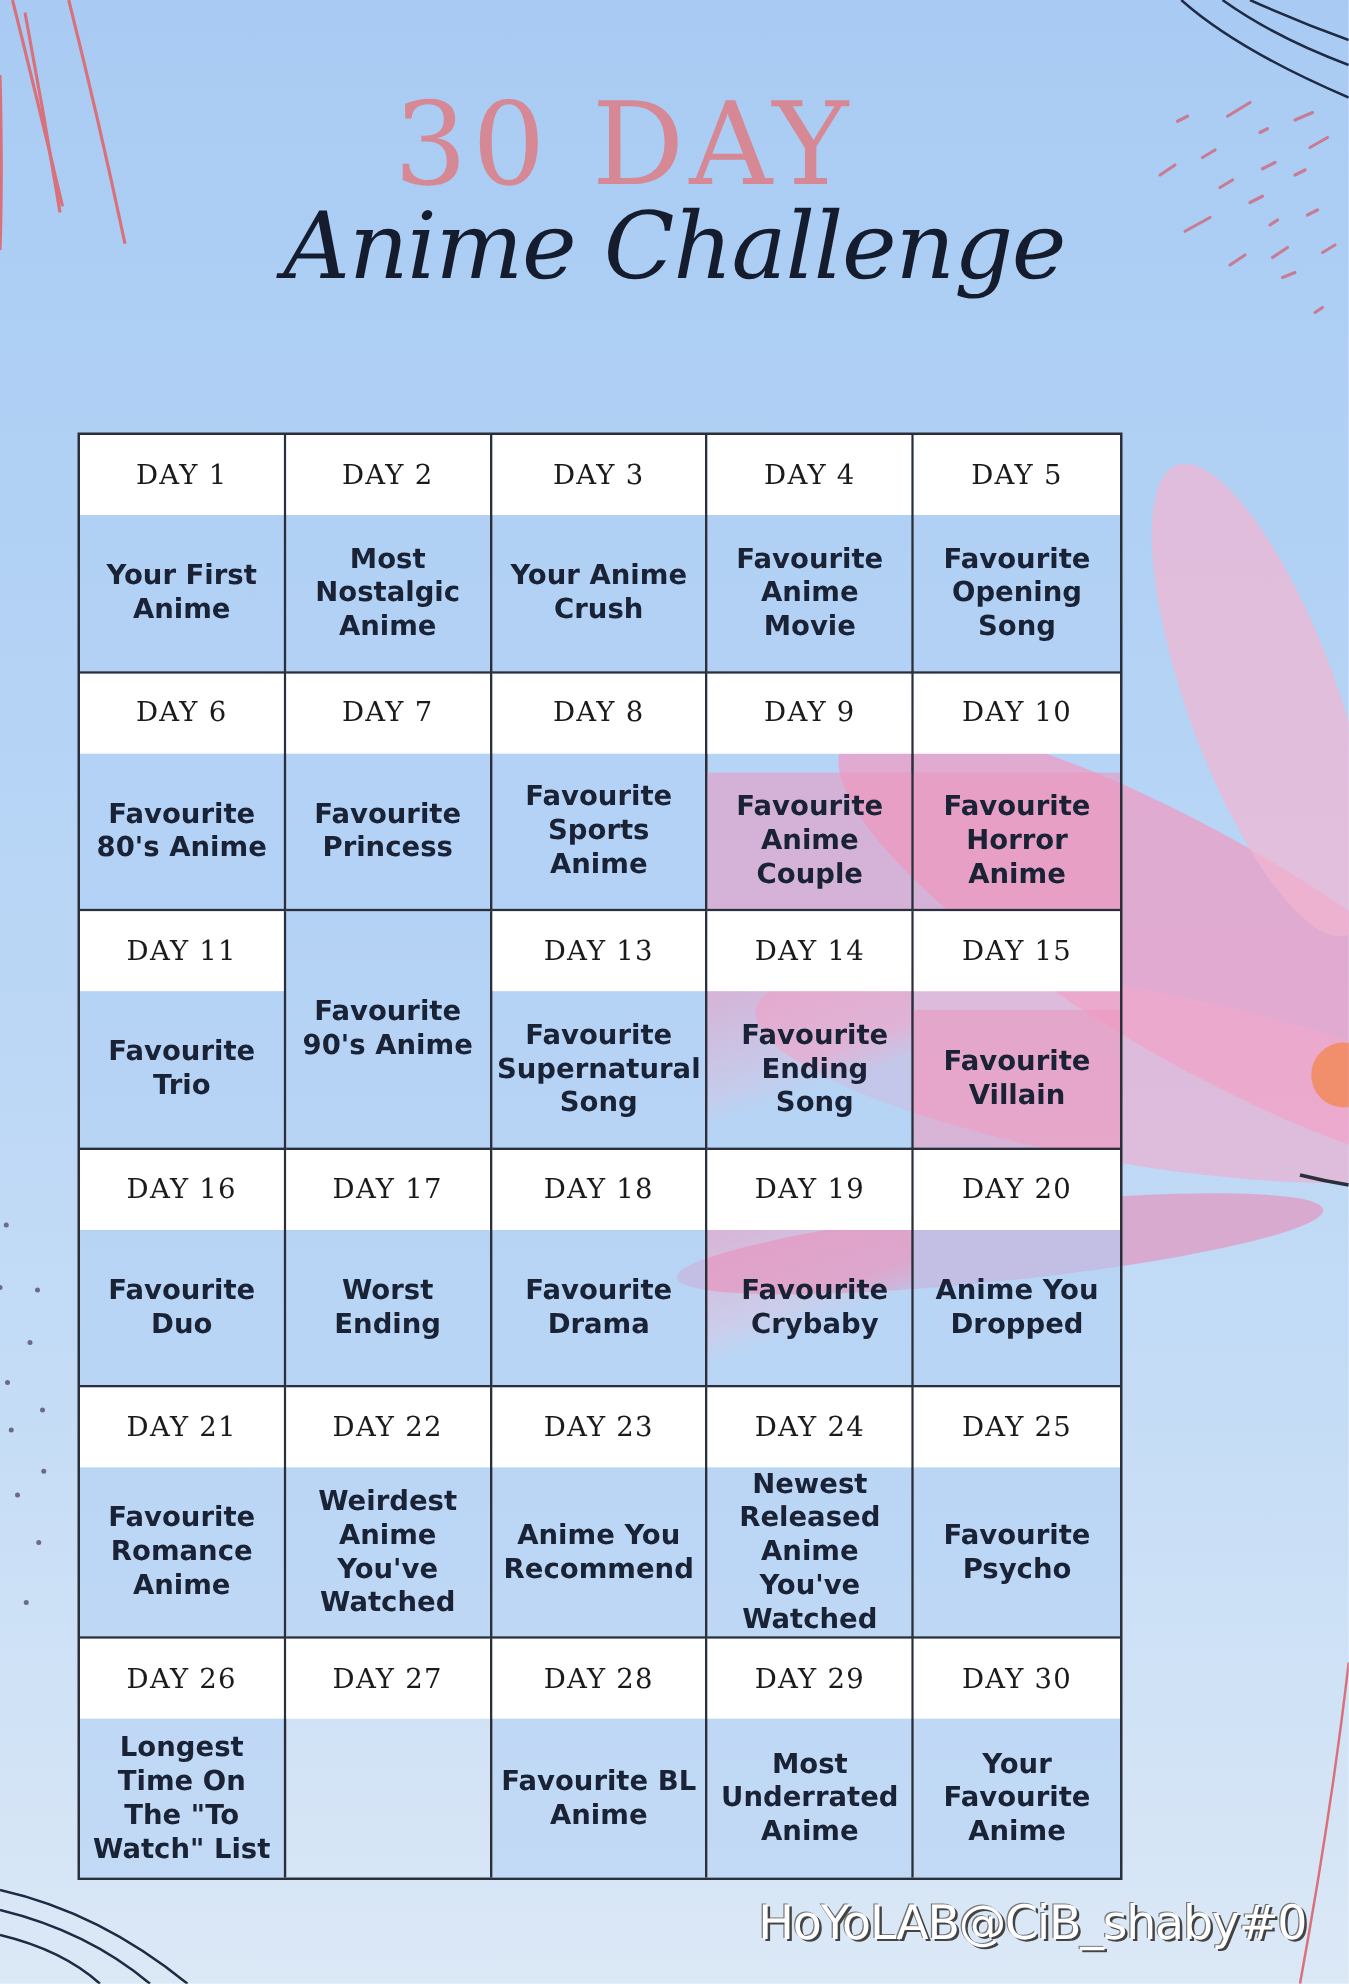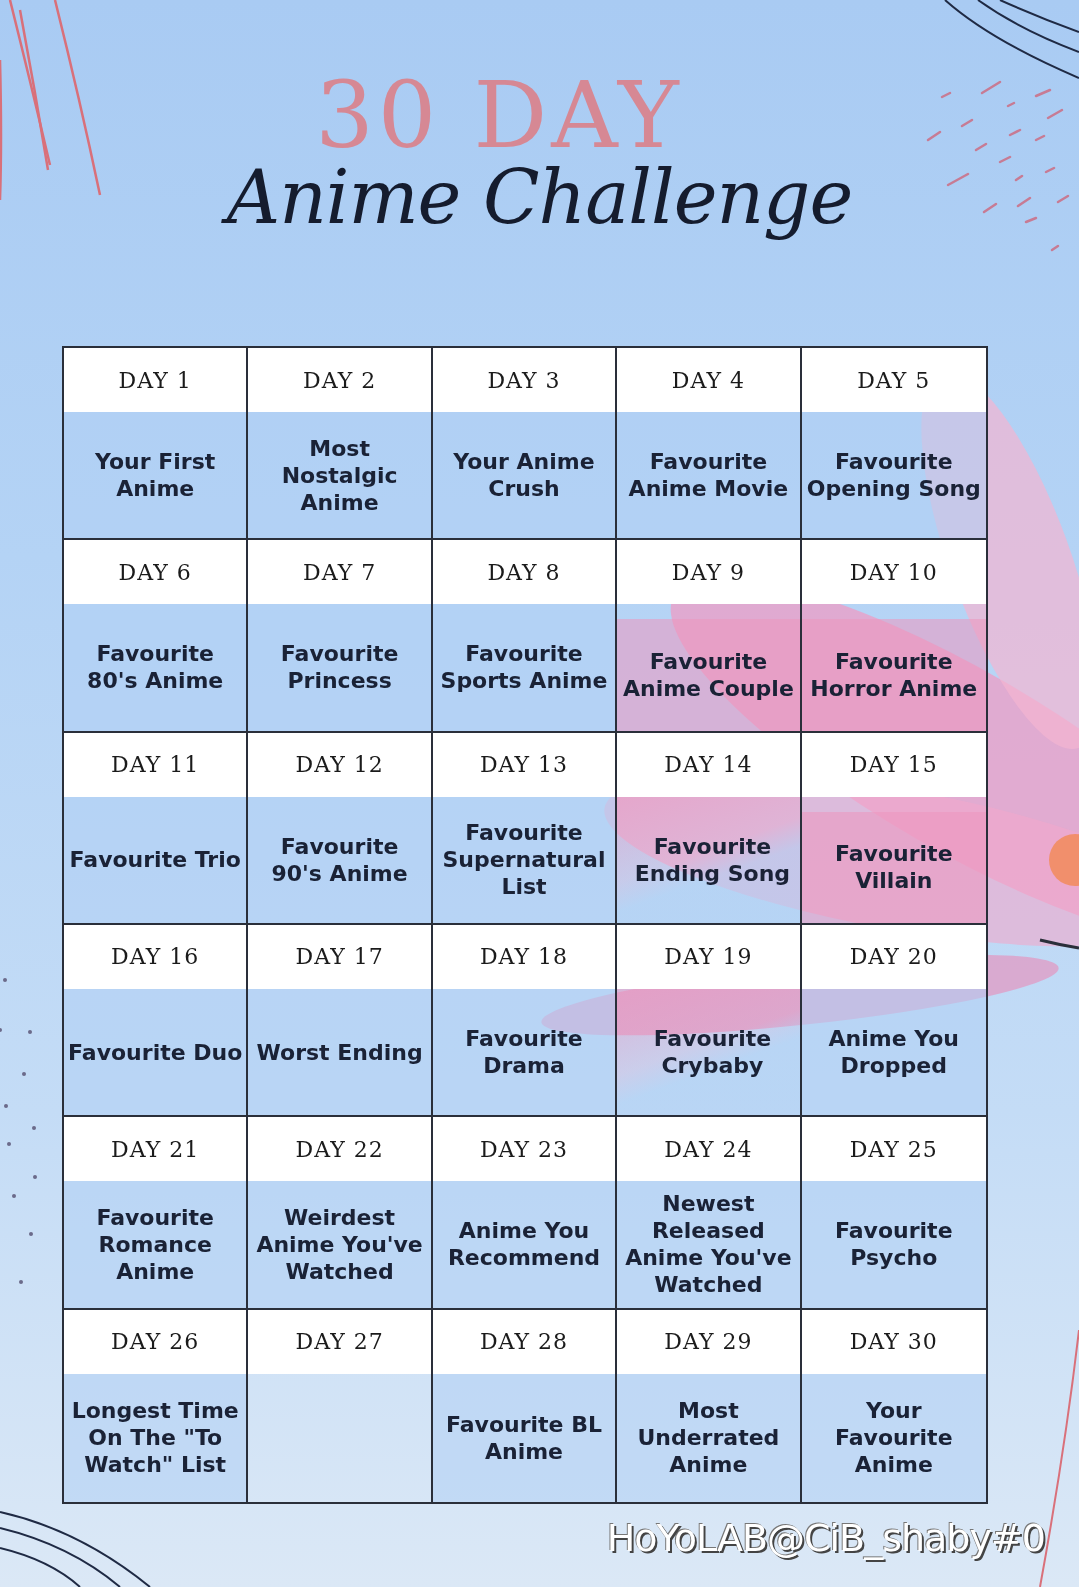--- a/index.html
+++ b/index.html
@@ -13,21 +13,21 @@
     position: absolute; left: 0; width: 998px; top: 70px; text-align: center;
     font-family: "DejaVu Serif", serif; font-size: 92px; color: #d68894;
     letter-spacing: 4px; line-height: 1; font-weight: normal;
   }
   .title-script {
     position: absolute; left: 0; width: 1079px; top: 160px; text-align: center;
     font-family: "DejaVu Serif", serif; font-style: italic; font-size: 74px;
     color: #151c2e; line-height: 1; letter-spacing: -1px;
   }
   .grid {
-    position: absolute; left: 62px; top: 346px; width: 926px; height: 1158px;
+    position: absolute; left: 62px; top: 346px; width: 836px; height: 1158px;
     display: grid; grid-template-columns: repeat(5, 1fr); grid-template-rows: repeat(6, 1fr);
     border: 2px solid #2a2f3a; box-sizing: border-box;
   }
   .cell {
     border-right: 2px solid #2a2f3a; border-bottom: 2px solid #2a2f3a;
     display: flex; flex-direction: column; box-sizing: border-box;
   }
   .cell.last-col { border-right: none; }
   .cell.last-row { border-bottom: none; }
   .cell-head {
@@ -167,26 +167,25 @@
   <div class="cell last-col">
       <div class="cell-head">DAY 10</div>
       <div class="cell-body pink">Favourite Horror Anime</div>
     </div>
 
   <div class="cell">
       <div class="cell-head">DAY 11</div>
       <div class="cell-body">Favourite Trio</div>
     </div>
   <div class="cell">
-      <div class="cell-head">DAY 12</div>
       <div class="cell-body">Favourite 90's Anime</div>
     </div>
   <div class="cell">
       <div class="cell-head">DAY 13</div>
-      <div class="cell-body">Favourite Supernatural List</div>
+      <div class="cell-body">Favourite Supernatural Song</div>
     </div>
   <div class="cell">
       <div class="cell-head">DAY 14</div>
       <div class="cell-body pink-light">Favourite Ending Song</div>
     </div>
   <div class="cell last-col">
       <div class="cell-head">DAY 15</div>
       <div class="cell-body pink">Favourite Villain</div>
     </div>
 

